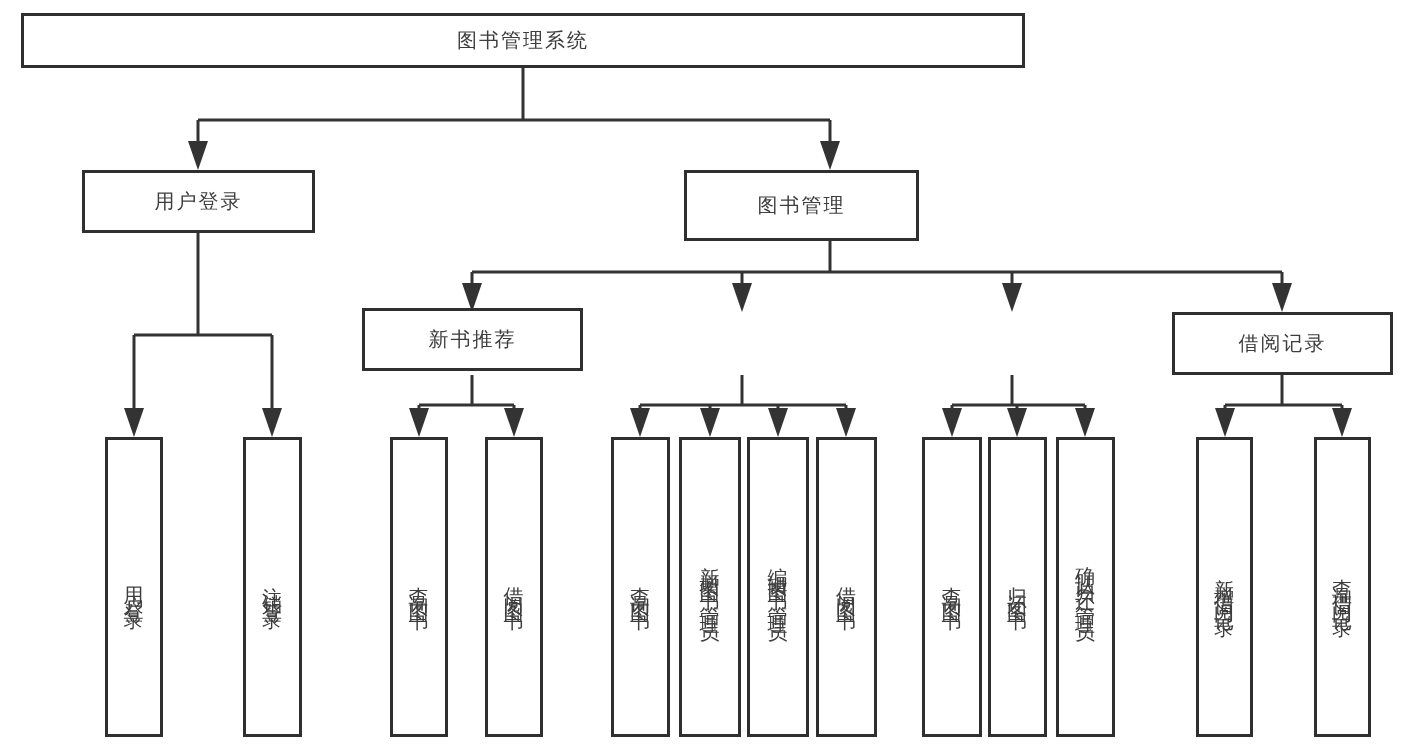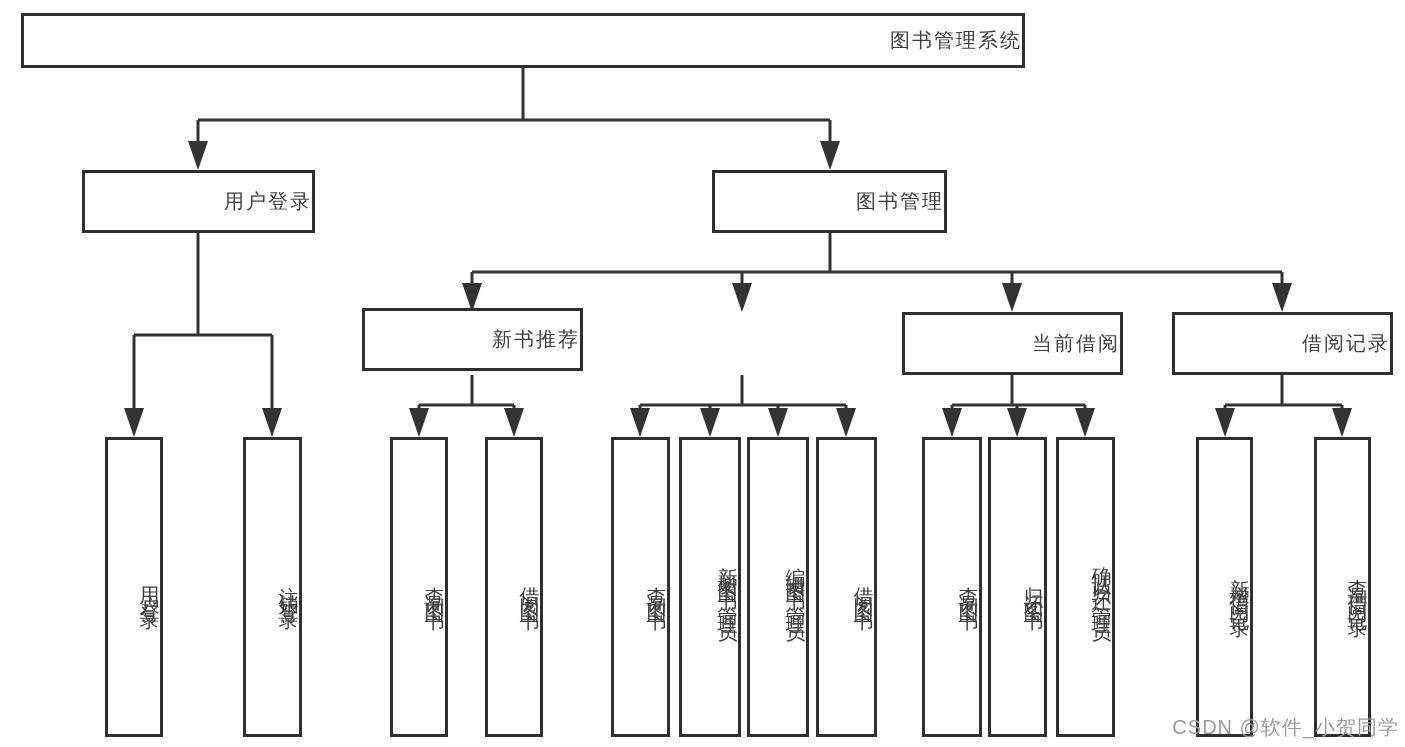--- a/index.html
+++ b/index.html
@@ -18,21 +18,21 @@
   }
   #connectors path { stroke: #333333; stroke-width: 3; fill: none; }
   #connectors polygon { fill: #333333; stroke: none; }
   .box {
     position: absolute;
     box-sizing: border-box;
     border: 3px solid #2f2f2f;
     background: #ffffff;
     display: flex;
     align-items: center;
-    justify-content: flex-end;
+    justify-content: center;
     color: #3d3d3d;
   }
   .hbox { font-size: 20px; letter-spacing: 2px; }
   .root { border-width: 3px; }
   .vbox span {
     writing-mode: vertical-rl;
     text-orientation: mixed;
     font-size: 20px;
     letter-spacing: 8px;
     line-height: 1;
@@ -131,29 +131,26 @@
     </g>
   </svg>
 
   <div class="box hbox root" style="left:21px; top:13px; width:1004px; height:55px;">
     <span>图书管理系统</span>
   </div>
 
   <div class="box hbox" style="left:82px; top:170px; width:233px; height:63px;">
     <span>用户登录</span>
   </div>
-  <div class="box hbox" style="left:712px; top:170px; width:235px; height:63px;">
+  <div class="box hbox" style="left:684px; top:170px; width:235px; height:71px;">
     <span>图书管理</span>
   </div>
 
   <div class="box hbox" style="left:362px; top:308px; width:221px; height:63px;">
     <span>新书推荐</span>
-  </div>
-  <div class="box hbox" style="left:902px; top:312px; width:221px; height:63px;">
-    <span>当前借阅</span>
   </div>
   <div class="box hbox" style="left:1172px; top:312px; width:221px; height:63px;">
     <span>借阅记录</span>
   </div>
 
   <div class="box vbox leaf" style="left:105px; width:58px;">
     <span>用户登录</span>
   </div>
   <div class="box vbox leaf" style="left:243px; width:59px;">
     <span>注销登录</span>
@@ -189,14 +186,13 @@
     <span>确认归还（管理员）</span>
   </div>
 
   <div class="box vbox leaf" style="left:1196px; width:57px;">
     <span>新增借阅记录</span>
   </div>
   <div class="box vbox leaf" style="left:1314px; width:57px;">
     <span>查询借阅记录</span>
   </div>
 
-  <div id="watermark">CSDN @软件_小贺同学</div>
 </div>
 
 </body></html>

